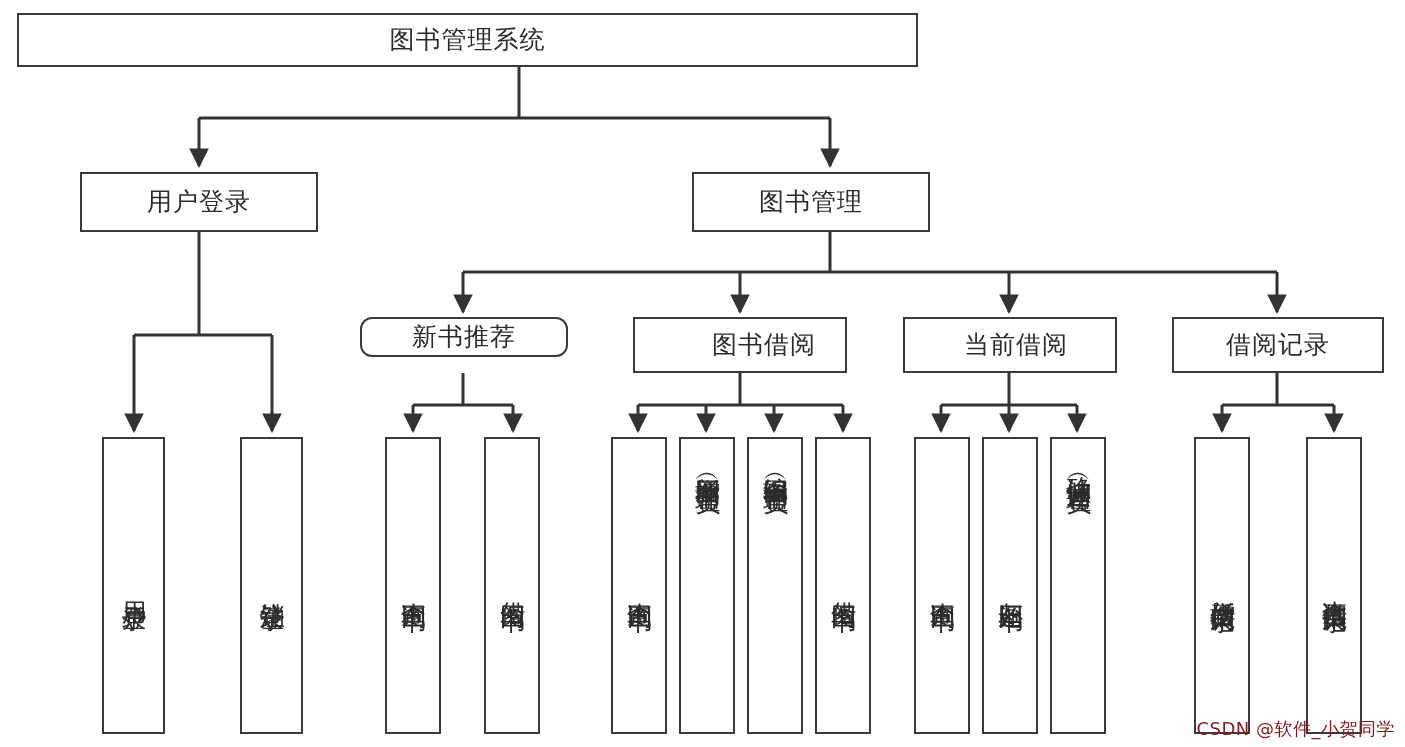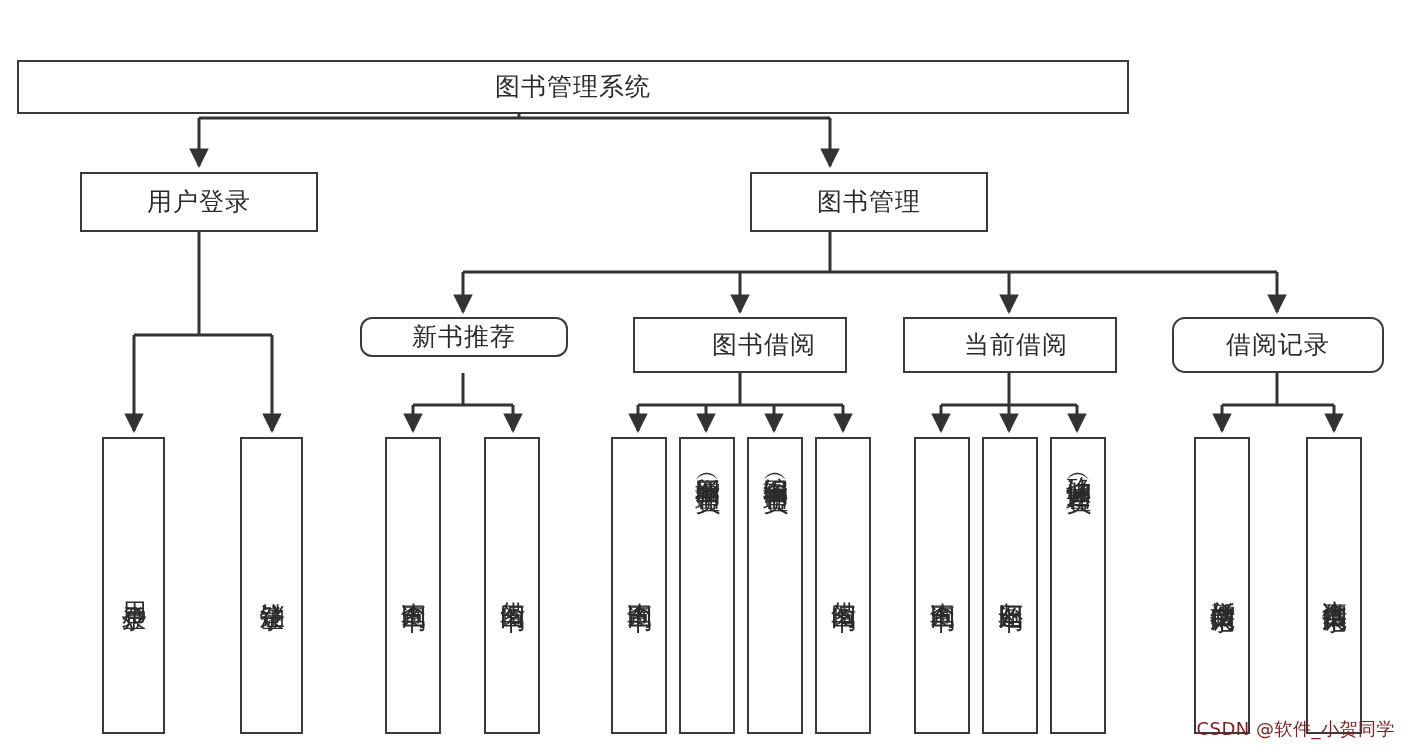--- a/index.html
+++ b/index.html
@@ -128,41 +128,41 @@
       <path d="M 1009 405 L 1009 431" marker-end="url(#arrow)"></path>
       <path d="M 1077 405 L 1077 431" marker-end="url(#arrow)"></path>
 
       <path d="M 1277 373 L 1277 405"></path>
       <path d="M 1222 405 L 1334 405"></path>
       <path d="M 1222 405 L 1222 431" marker-end="url(#arrow)"></path>
       <path d="M 1334 405 L 1334 431" marker-end="url(#arrow)"></path>
     </g>
   </svg>
 
-  <div class="node root horizontal" style="left:17px; top:13px; width:1112px; height:54px;margin-top:47px;">
+  <div class="node root horizontal" style="left:17px; top:13px; width:901px; height:54px;">
     <span class="node-label">图书管理系统</span>
   </div>
 
   <div class="node horizontal" style="left:80px; top:172px; width:238px; height:60px;">
     <span class="node-label">用户登录</span>
   </div>
-  <div class="node horizontal" style="left:750px; top:172px; width:238px; height:60px;">
+  <div class="node horizontal" style="left:692px; top:172px; width:238px; height:60px;">
     <span class="node-label">图书管理</span>
   </div>
 
   <div class="node horizontal" style="left:360px; top:317px; width:208px; height:40px;border-radius:12px;">
     <span class="node-label">新书推荐</span>
   </div>
   <div class="node horizontal" style="left:633px; top:317px; width:214px; height:56px;padding-left:48px;">
     <span class="node-label">图书借阅</span>
   </div>
   <div class="node horizontal" style="left:903px; top:317px; width:214px; height:56px;padding-left:12px;">
     <span class="node-label">当前借阅</span>
   </div>
-  <div class="node horizontal" style="left:1172px; top:317px; width:212px; height:56px;border-radius:13px;">
+  <div class="node horizontal" style="left:1172px; top:317px; width:212px; height:56px;">
     <span class="node-label">借阅记录</span>
   </div>
 
   <div class="node vertical vcenter" style="left:102px; top:437px; width:63px; height:297px;">
     <span class="node-label">用户登录</span>
   </div>
   <div class="node vertical vcenter" style="left:240px; top:437px; width:63px; height:297px;">
     <span class="node-label">注销登录</span>
   </div>
 

